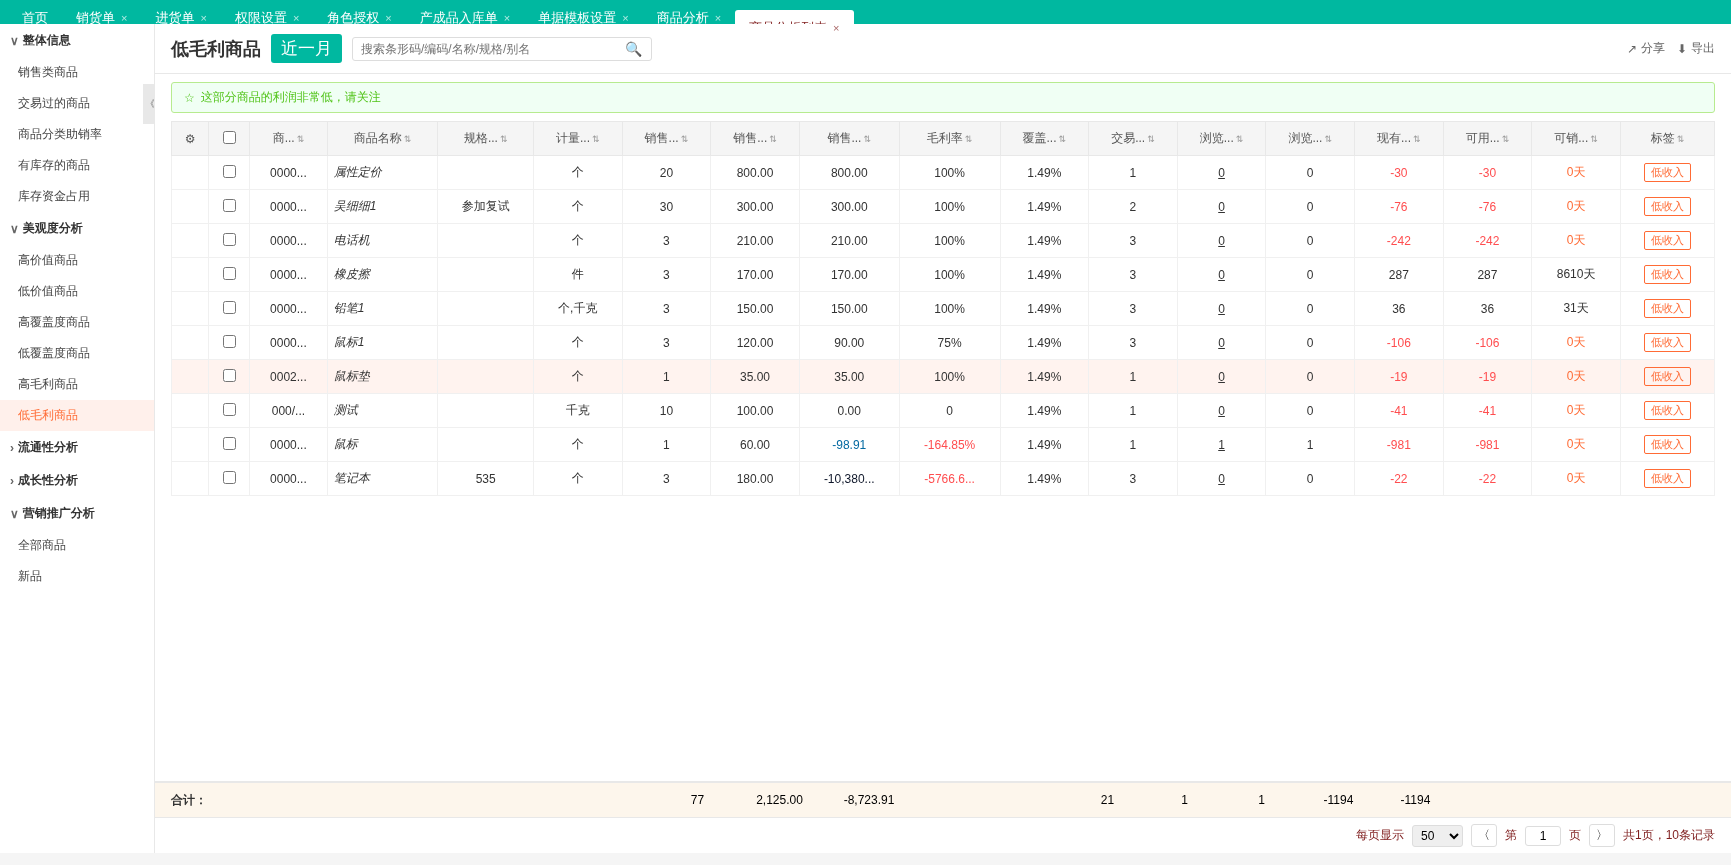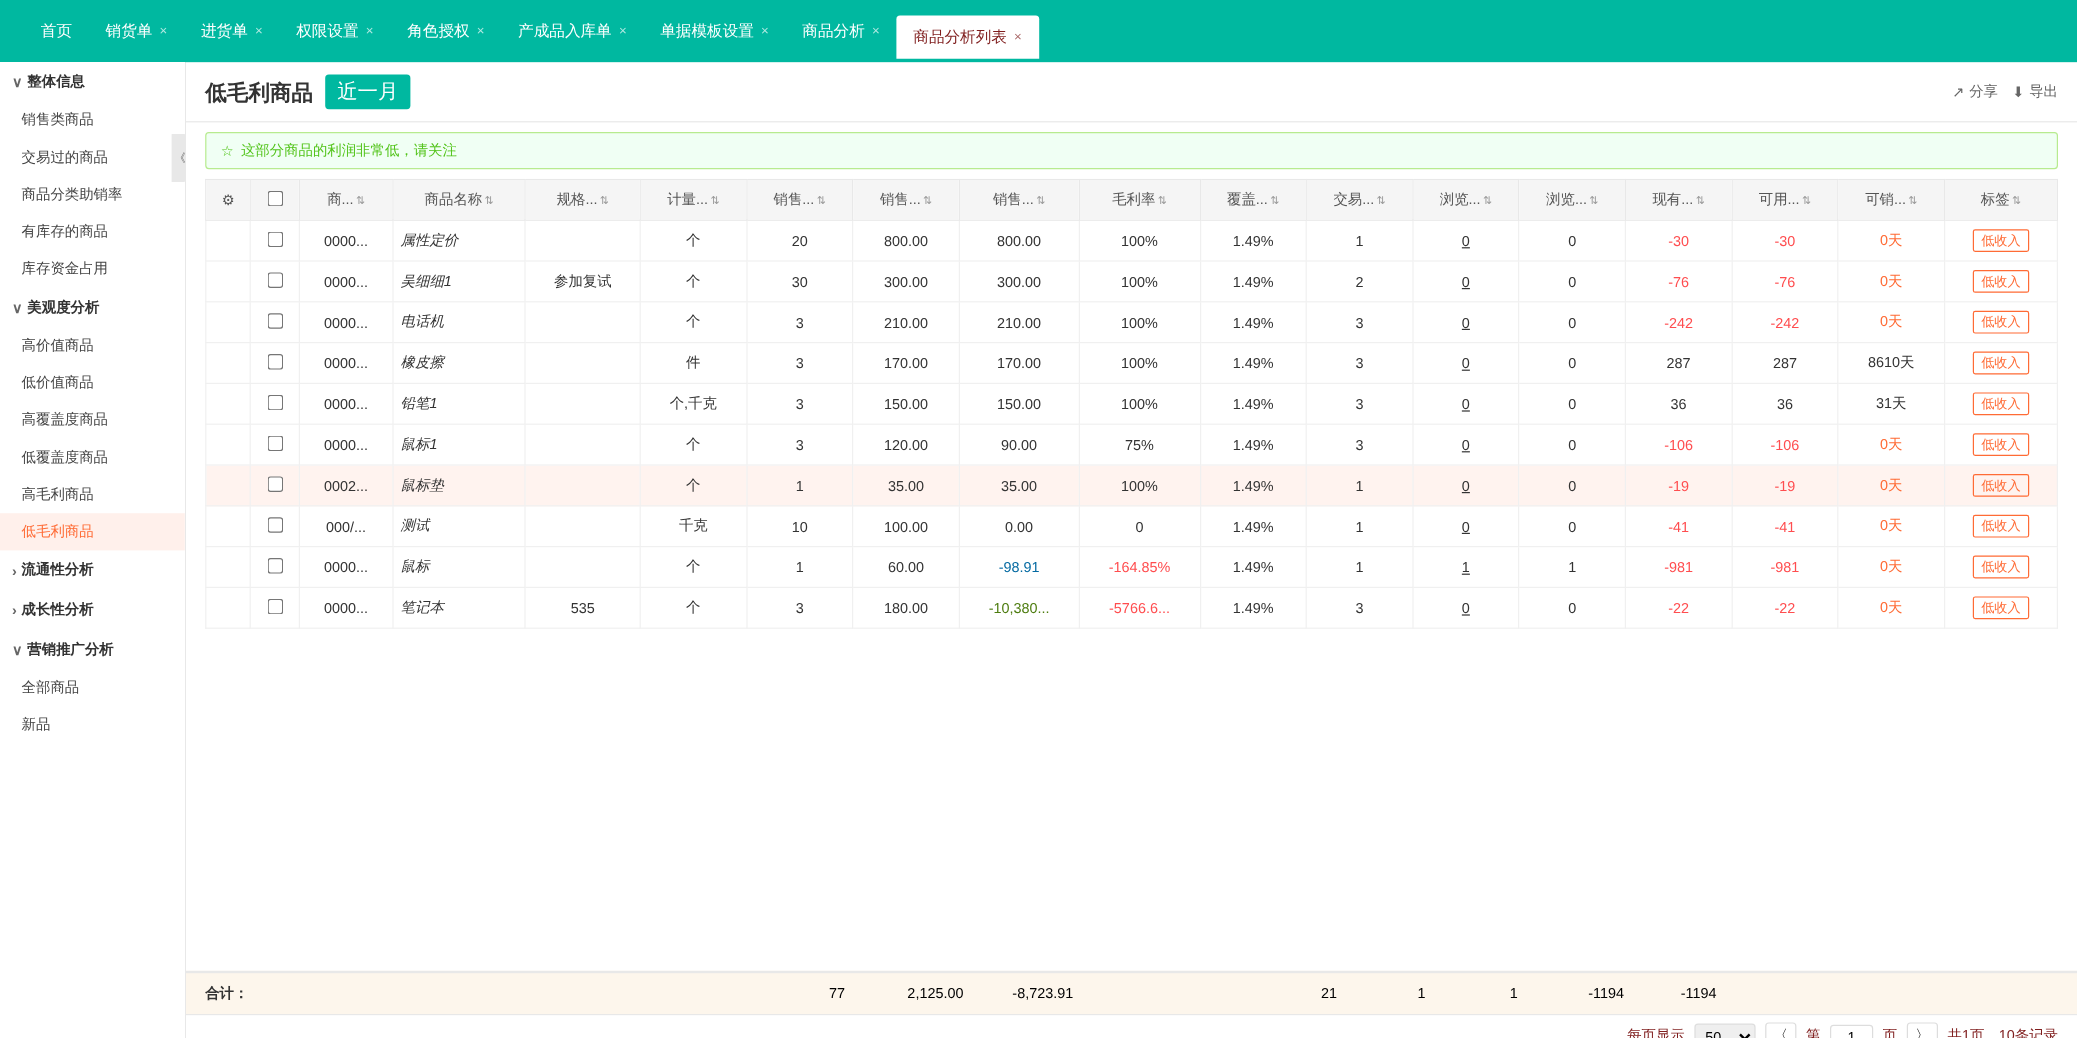--- a/index.html
+++ b/index.html
@@ -1,24 +1,23 @@
 <!DOCTYPE html>
 <html><head>
   <meta charset="utf-8">
   <style>
     * { box-sizing: border-box; margin: 0; padding: 0; font-family: 'Microsoft YaHei', Arial, sans-serif; font-size: 12px; }
     body { background: #f5f5f5; overflow: hidden; width: 1731px; height: 865px; }
 
     
     .top-nav {
       background: #00b8a0;
-      height: 52px;
-      display: flex;
-      align-items: center;
-      padding: 0 20px;
+      height: 24px;
+      display: flex;
+      padding: 0 8px;
       gap: 0;
     }
     .nav-item {
       color: #fff;
       padding: 0 14px;
       height: 36px;
       display: flex;
       align-items: center;
       cursor: pointer;
       font-size: 13px;
@@ -308,20 +307,24 @@
     </div>
     <div class="sidebar-item">全部商品</div>
     <div class="sidebar-item">新品</div>
   </div>
 
   <div class="content-area">
 
     <div class="content-header">
       <span class="page-title">低毛利商品</span>
       <button class="time-filter-btn">近一月</button>
+      <div class="search-box">
+        <input type="text" placeholder="搜索条形码/编码/名称/规格/别名" style="">
+        <span class="search-icon">🔍</span>
+      </div>
       <div class="header-actions">
         <div class="action-btn">
           <span>↗</span>
           <span>分享</span>
         </div>
         <div class="action-btn">
           <span>⬇</span>
           <span>导出</span>
         </div>
       </div>
@@ -539,21 +542,21 @@
     </tr>
             <tr>
       <td></td>
       <td><input type="checkbox" style=""></td>
       <td>0000...</td>
       <td class="td-left">笔记本</td>
       <td>535</td>
       <td>个</td>
       <td>3</td>
       <td>180.00</td>
-      <td style="color:#4d7c0f">-10,380...</td>
+      <td style="color:#0f172a">-10,380...</td>
       <td style="color:#ff4d4f">-5766.6...</td>
       <td>1.49%</td>
       <td>3</td>
       <td><span class="underline-link">0</span></td>
       <td>0</td>
       <td style="color:#ff4d4f">-22</td>
       <td style="color:#ff4d4f">-22</td>
       <td style="color:#ff6b35">0天</td>
       <td><span class="tag-badge tag-low-income">低收入</span></td>
     </tr>

